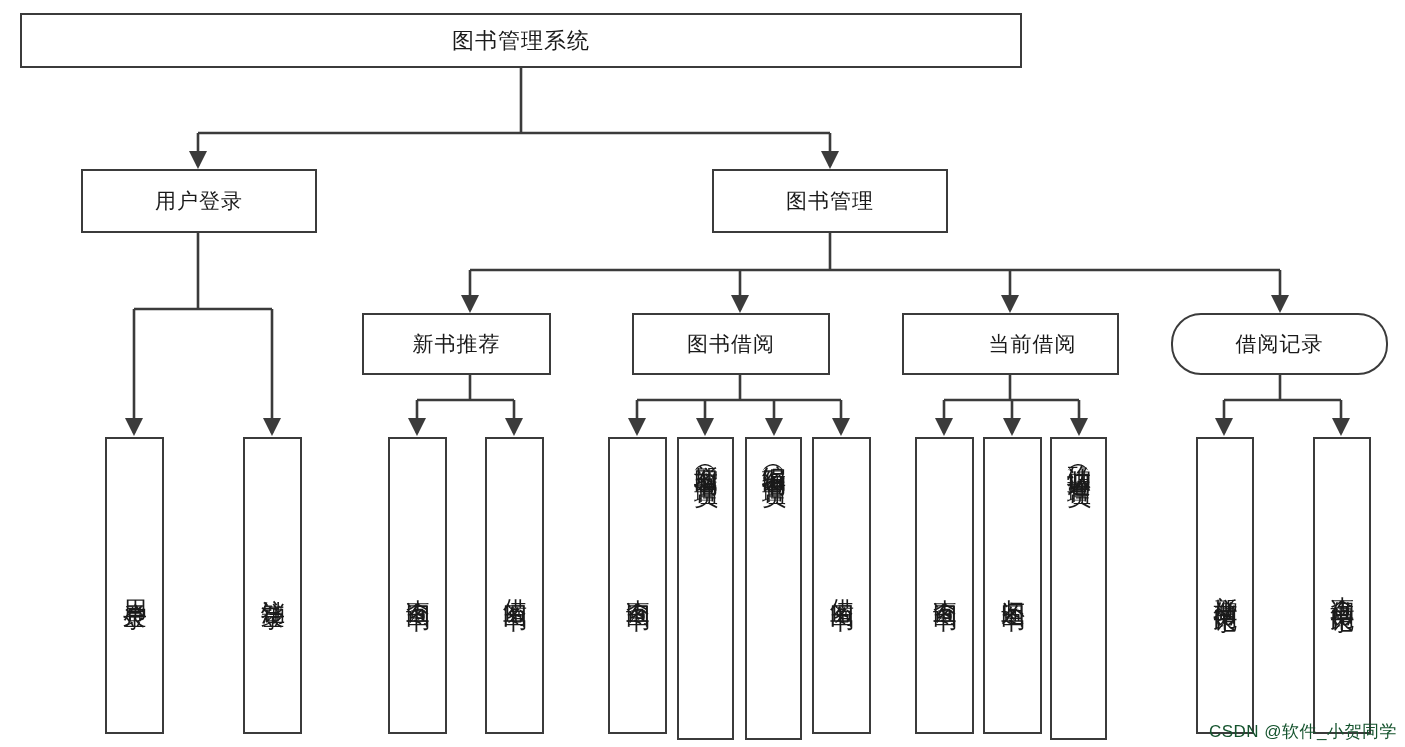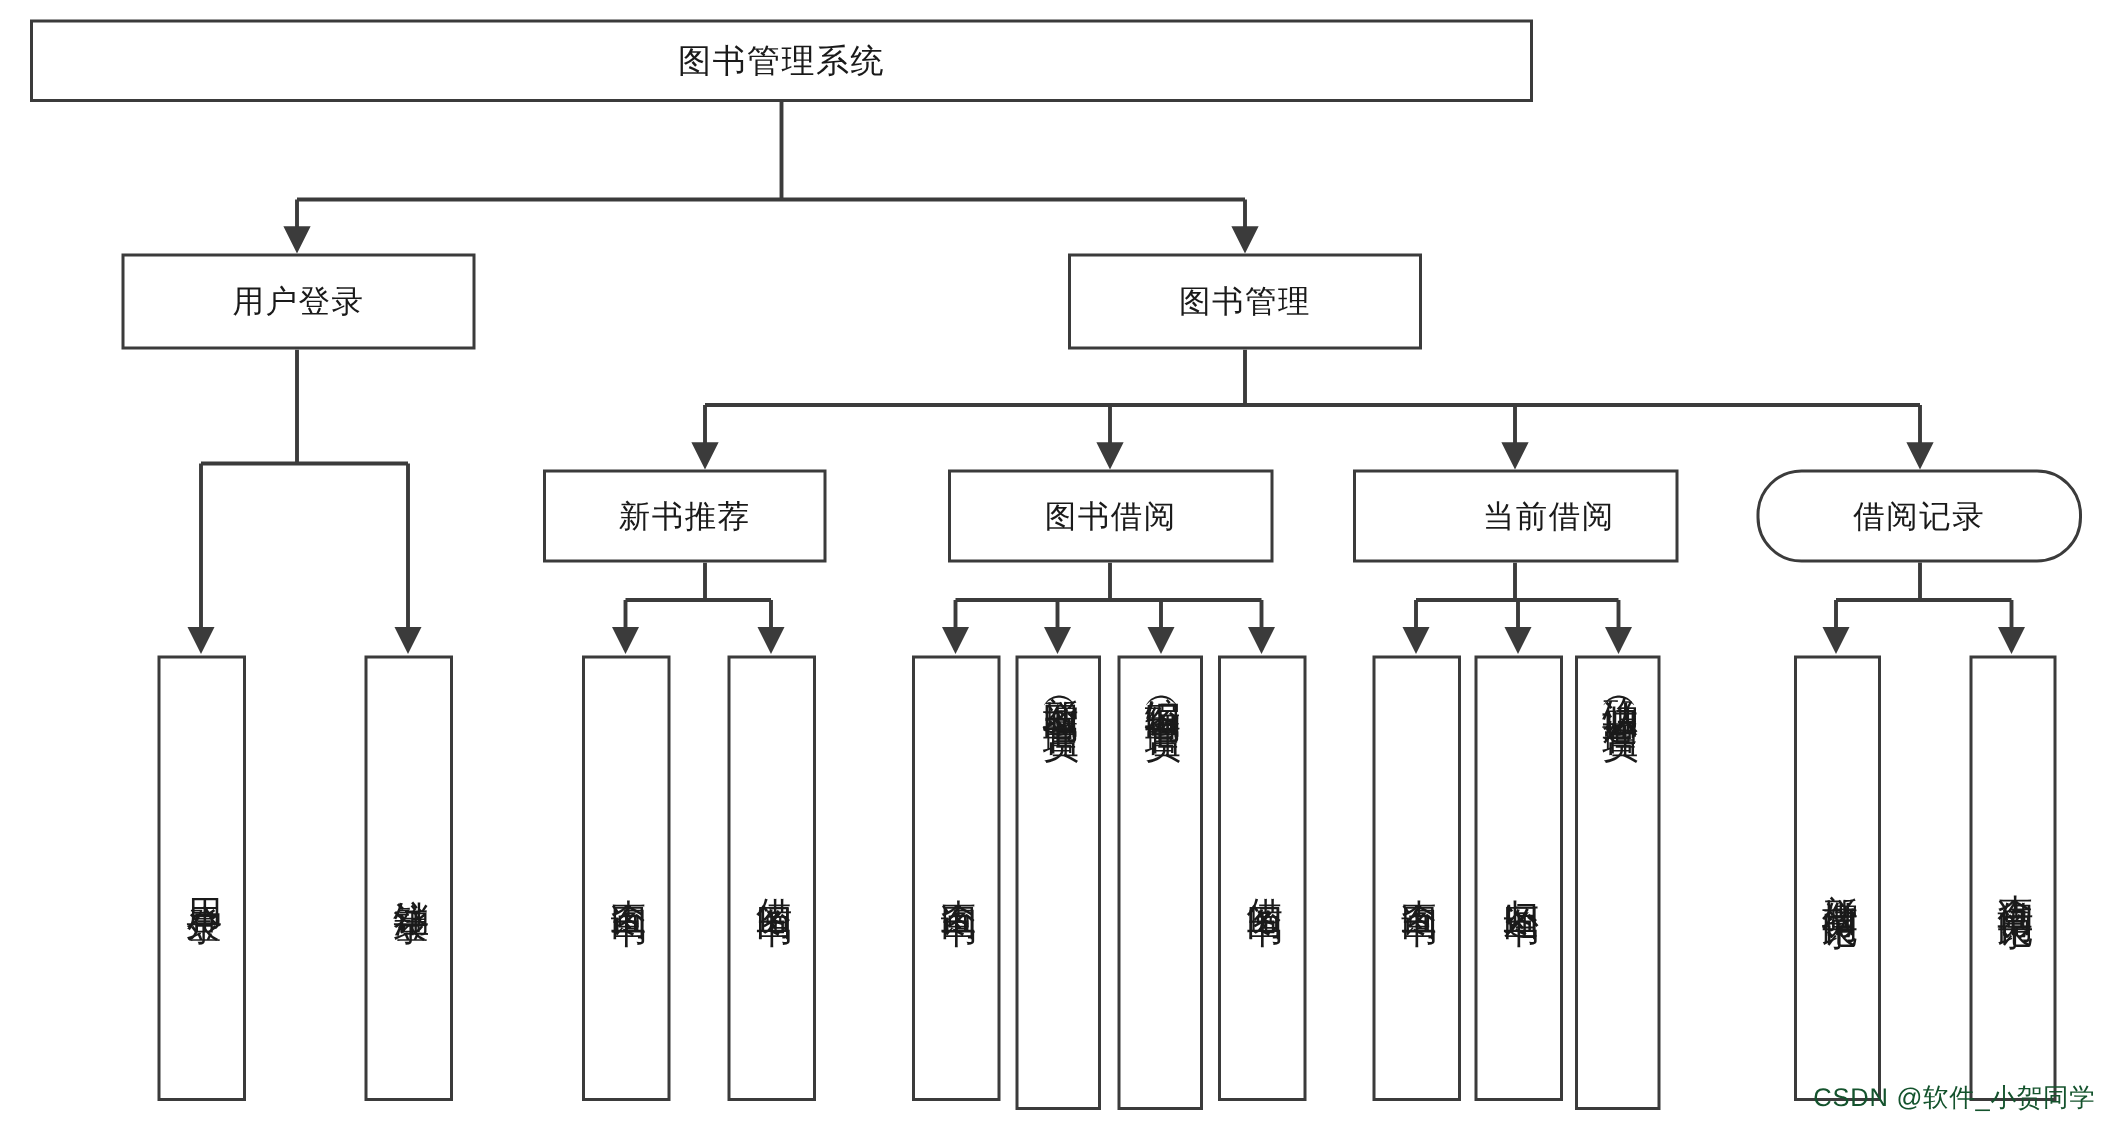--- a/index.html
+++ b/index.html
@@ -139,21 +139,21 @@
   <div class="node horizontal" style="left:81px; top:169px; width:236px; height:64px;">
     <span class="node-label">用户登录</span>
   </div>
   <div class="node horizontal" style="left:712px; top:169px; width:236px; height:64px;">
     <span class="node-label">图书管理</span>
   </div>
 
   <div class="node horizontal" style="left:362px; top:313px; width:189px; height:62px;">
     <span class="node-label">新书推荐</span>
   </div>
-  <div class="node horizontal" style="left:632px; top:313px; width:217px; height:62px;">
+  <div class="node horizontal" style="left:632px; top:313px; width:198px; height:62px;">
     <span class="node-label">图书借阅</span>
   </div>
   <div class="node horizontal" style="left:902px; top:313px; width:217px; height:62px;padding-left:44px;">
     <span class="node-label">当前借阅</span>
   </div>
   <div class="node horizontal" style="left:1171px; top:313px; width:217px; height:62px;border-radius:30px;">
     <span class="node-label">借阅记录</span>
   </div>
 
   <div class="node vertical centered" style="left:105px; top:437px; width:59px; height:297px;">

